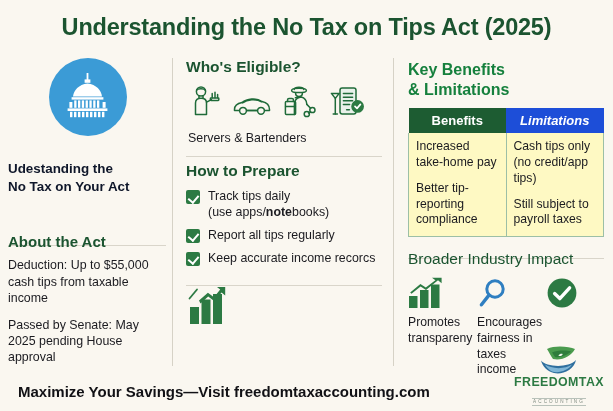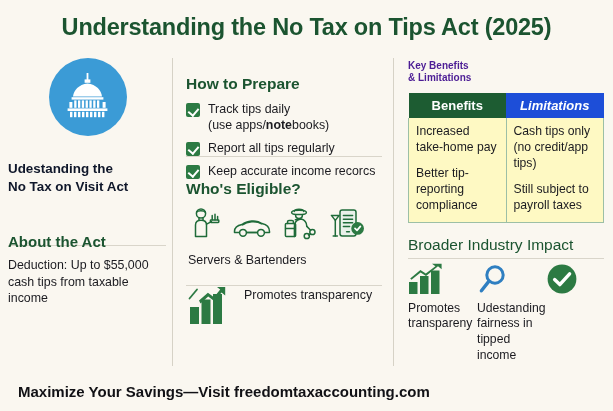--- a/index.html
+++ b/index.html
@@ -134,23 +134,23 @@
     font-size: 12.4px;
     color: #1b1b20;
     line-height: 1.3;
     margin-bottom: 7px;
   }
   .benefit-lines div:last-child { margin-bottom: 0; }
 
   
   .col-right { position: absolute; left: 408px; top: 60px; width: 198px; }
   .kb-h {
-    font-size: 10px;
-    font-weight: bold;
-    color: #4c1d95;
+    font-size: 16px;
+    font-weight: bold;
+    color: #15803d;
     line-height: 1.22;
   }
   table.kb {
     margin-top: 9px;
     width: 196px;
     border-collapse: collapse;
     table-layout: fixed;
   }
   table.kb th {
     font-size: 13px;
@@ -276,54 +276,31 @@
                 <rect x="40.0" y="40.8" width="2.4" height="5.4"></rect>
               </g>
             </g>
           </svg>
         </span>
       </div>
     </div>
 
     <div class="left-caption">
       <div>Udestanding the</div>
-      <div>No Tax on Visit Act</div>
+      <div>No Tax on Your Act</div>
     </div>
 
     <div style="margin-top:38px;">
       <div class="about-h">About the Act</div>
       <div class="about-p">Deduction: Up to $55,000 cash tips from taxable income</div>
+      <div class="about-p">Passed by Senate: May 2025 pending House approval</div>
     </div>
   </div>
 
   <div class="col-mid">
-
-    <div style="margin-top:17px;">
-      <div class="sec-h">How to Prepare</div>
-      <div class="checklist">
-
-        <div class="check-item">
-          <span class="cbox"></span>
-          <span class="check-text">
-            <span>Track tips daily</span><br>
-            <span>(use apps/</span><b>note</b><span>books)</span>
-          </span>
-        </div>
-
-        <div class="check-item">
-          <span class="cbox"></span>
-          <span class="check-text">Report all tips regularly</span>
-        </div>
-
-        <div class="check-item">
-          <span class="cbox"></span>
-          <span class="check-text">Keep accurate income recorcs</span>
-        </div>
-      </div>
-    </div>
 
     <div>
       <div class="sec-h">Who's Eligible?</div>
       <div class="icon-row">
 
         <span>
           <svg width="34" height="34" viewBox="0 0 34 34" fill="none" stroke="#1f6b39" stroke-width="1.5" stroke-linecap="round" stroke-linejoin="round" aria-hidden="true">
             <circle cx="13" cy="7.5" r="4.6"></circle>
             <path d="M8.6 6.2 C9.6 4.2 16.4 4.2 17.4 6.4"></path>
             <path d="M11 11.8 L11 14.2 M15 11.8 L15 14.2"></path>
@@ -370,35 +347,58 @@
             <path d="M7.3 30 L7.3 14.4"></path>
             <path d="M7.3 14.4 L3.4 9.4 L11.2 9.4 Z"></path>
             <circle cx="29.6" cy="22.4" r="5.6" fill="#2c7a43" stroke="#2c7a43"></circle>
             <path d="M27.0 22.4 L29.0 24.4 L32.4 20.4" stroke="#ffffff" stroke-width="1.7"></path>
           </svg>
         </span>
       </div>
       <div class="elig-label">Servers &amp; Bartenders</div>
     </div>
 
+    <div style="margin-top:17px;">
+      <div class="sec-h">How to Prepare</div>
+      <div class="checklist">
+
+        <div class="check-item">
+          <span class="cbox"></span>
+          <span class="check-text">
+            <span>Track tips daily</span><br>
+            <span>(use apps/</span><b>note</b><span>books)</span>
+          </span>
+        </div>
+
+        <div class="check-item">
+          <span class="cbox"></span>
+          <span class="check-text">Report all tips regularly</span>
+        </div>
+
+        <div class="check-item">
+          <span class="cbox"></span>
+          <span class="check-text">Keep accurate income recorcs</span>
+        </div>
+      </div>
+    </div>
+
     <div class="benefit-row" style="margin-top:18px;">
       <span>
         <svg width="44" height="40" viewBox="0 0 44 40" aria-hidden="true">
           <g fill="#2c7a43">
             <rect x="2" y="22" width="9" height="17"></rect>
             <rect x="13.5" y="14.5" width="9" height="24.5"></rect>
             <rect x="25" y="9" width="9" height="30"></rect>
             <path d="M11.5 19.5 L20 12.5 L26.5 17.5 L34.5 7.5 L34.5 14.5 L41 5.5 L41 0.5 L29.5 0.5 L34.5 4 L26.5 13.5 L20 8.5 L11.5 15.5 Z" opacity="0"></path>
             <path d="M12.5 18.4 L20.2 11.6 L26.4 16.2 L33.6 7.4 L37.2 10.4 L37.2 2.0 L29.0 2.0 L32.2 4.6 L26.0 12.2 L19.9 7.7 L11.0 15.6 Z"></path>
           </g>
           <path d="M1.5 13.5 L9 4.5" stroke="#2c7a43" stroke-width="1.8" stroke-linecap="round" fill="none"></path>
         </svg>
       </span>
       <div class="benefit-lines">
-        <div>Promotes transparency</div>
       </div>
     </div>
   </div>
 
   <div class="col-right">
 
     <div class="kb-h">
       <div>Key Benefits</div>
       <div>&amp; Limitations</div>
     </div>
@@ -442,31 +442,44 @@
         <div class="impact-txt">Promotes transpareny</div>
       </div>
 
       <div class="impact-col">
         <div class="impact-ico">
           <svg width="34" height="32" viewBox="0 0 34 32" fill="none" aria-hidden="true">
             <circle cx="18" cy="12" r="8.2" stroke="#2f7fc1" stroke-width="3"></circle>
             <path d="M11.8 18.4 L4.4 27.8" stroke="#2f7fc1" stroke-width="3.4" stroke-linecap="round"></path>
           </svg>
         </div>
-        <div class="impact-txt">Udestanding fairness in tipped income</div>
+        <div class="impact-txt">Encourages fairness in taxes income</div>
       </div>
 
       <div class="impact-col">
         <div class="impact-ico">
           <svg width="32" height="32" viewBox="0 0 32 32" aria-hidden="true">
             <circle cx="16" cy="16" r="14.4" fill="#2c7a43"></circle>
             <path d="M8.6 16.6 L13.8 21.6 L23.6 10.8" fill="none" stroke="#ffffff" stroke-width="3.4" stroke-linecap="round" stroke-linejoin="round"></path>
           </svg>
         </div>
         <div class="impact-txt"></div>
       </div>
     </div>
   </div>
 
   <div class="footer">Maximize Your Savings—Visit freedomtaxaccounting.com</div>
 
+  <div class="logo">
+    <div class="logo-mark">
+      <svg width="42" height="30" viewBox="0 0 42 30" aria-hidden="true">
+        <path d="M9 3 C17 -1 31 0.5 37 3 C33 10 24 15 15 13 C13 10.5 11 6 9 3 Z" fill="#4a9b4e"></path>
+        <path d="M14 6.5 C20 4 29 4.2 33 5.6 C29 9.4 22 12.2 17 11 C16 9.4 15 8 14 6.5 Z" fill="#2f7d3c"></path>
+        <path d="M20.4 9.4 C21.6 8 23.6 7.4 24.8 8.2 C23.4 10.2 21.4 10.6 20.4 9.4 Z" fill="#f4f7f2"></path>
+        <path d="M3 14.5 C8 21 30 22.5 38 14 C36 24 24 29 16 27 C9.5 25.4 4.5 20.5 3 14.5 Z" fill="#2f6f9e"></path>
+        <path d="M7 18.6 C13 23 27 23.6 34 18.6 C30 25 20 27.6 14 25.4 C11 24.2 8.6 21.6 7 18.6 Z" fill="#7fb5d6"></path>
+      </svg>
+    </div>
+    <div class="logo-word">FREEDOMTAX</div>
+    <div><span class="logo-sub">ACCOUNTING</span></div>
+  </div>
 
 </div>
 
 </body></html>

